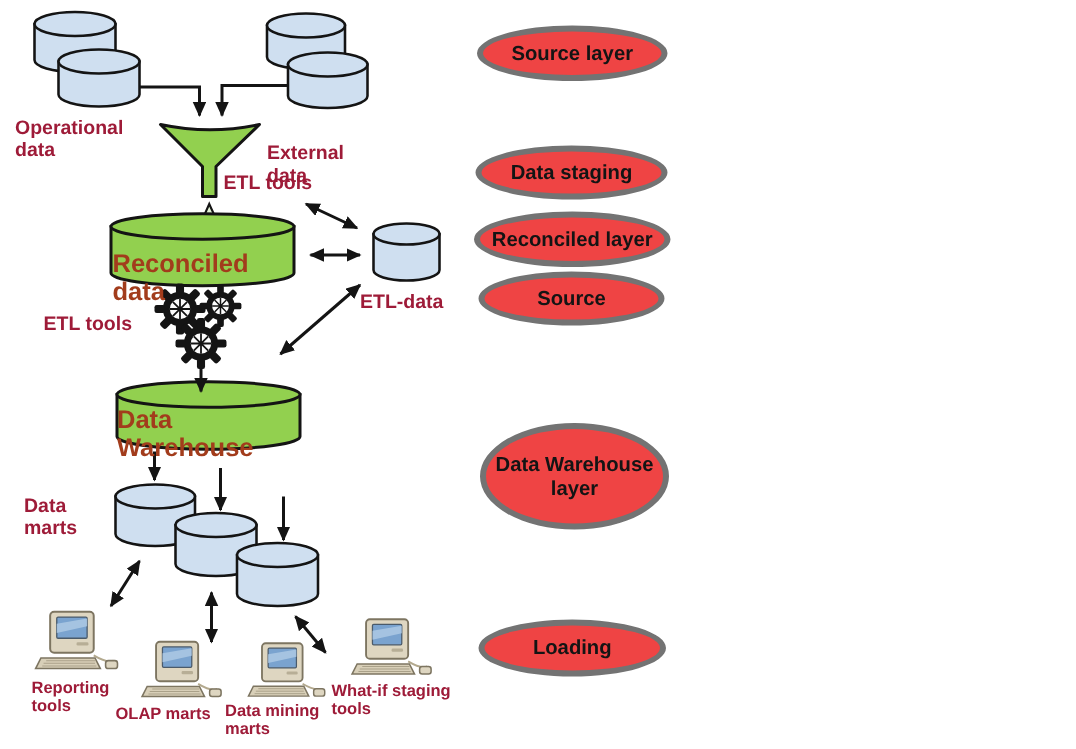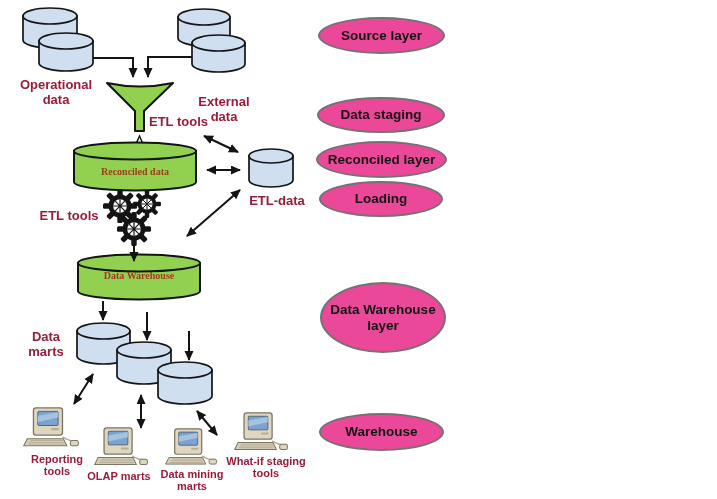--- a/index.html
+++ b/index.html
@@ -2,29 +2,29 @@
 <html><head>
 <meta charset="utf-8">
 <style>
   html,body{margin:0;padding:0;background:#fff;}
   .stage{
     position:relative;width:717px;height:499px;background:#ffffff;
     font-family:"Liberation Sans", sans-serif;overflow:hidden;
   }
   .stage svg{position:absolute;left:0;top:0;}
   .lbl{
-    position:absolute;text-align:center;white-space:pre-line;line-height:1.12;
+    position:absolute;text-align:left;white-space:pre-line;line-height:1.12;
     color:#9e1b38;font-size:13px;font-weight:700;
   }
   .lbl.left{text-align:left;}
-  .lbl.brick{color:#a23c1c;font-size:10px;font-family:Liberation Serif, serif;}
+  .lbl.brick{color:#a23c1c;font-size:17px;}
   .lbl.small{font-size:11px;}
   .layer-ellipse{
-    position:absolute;border:2px solid #737373;border-radius:50%;
-    background:#ec4899;display:flex;align-items:center;justify-content:center;
+    position:absolute;border:4px solid #737373;border-radius:50%;
+    background:#ef4444;display:flex;align-items:center;justify-content:center;
     text-align:center;color:#141414;font-size:13.5px;font-weight:600;
     line-height:1.15;white-space:pre-line;box-sizing:border-box;
   }
 </style>
 </head>
 <body>
 
 <div class="stage">
 
   <svg width="717" height="499" viewBox="0 0 717 499">
@@ -149,18 +149,18 @@
 tools</div>
   <div class="lbl small" style="left:77px;top:470px;width:84px;">OLAP marts</div>
   <div class="lbl small" style="left:150px;top:468px;width:84px;">Data mining
 marts</div>
   <div class="lbl small" style="left:221px;top:455px;width:90px;">What-if staging
 tools</div>
 
   <div class="layer-ellipse" style="left:318px;top:17px;width:127px;height:37px;">Source layer</div>
   <div class="layer-ellipse" style="left:316px;top:141px;width:131px;height:37px;">Reconciled layer</div>
   <div class="layer-ellipse" style="left:317px;top:97px;width:128px;height:36px;">Data staging</div>
-  <div class="layer-ellipse" style="left:319px;top:181px;width:124px;height:36px;">Loading</div>
+  <div class="layer-ellipse" style="left:319px;top:181px;width:124px;height:36px;">Source</div>
   <div class="layer-ellipse" style="left:320px;top:282px;width:126px;height:71px;">Data Warehouse
 layer</div>
-  <div class="layer-ellipse" style="left:319px;top:413px;width:125px;height:38px;">Warehouse</div>
+  <div class="layer-ellipse" style="left:319px;top:413px;width:125px;height:38px;">Loading</div>
 
 </div>
 
 </body></html>

